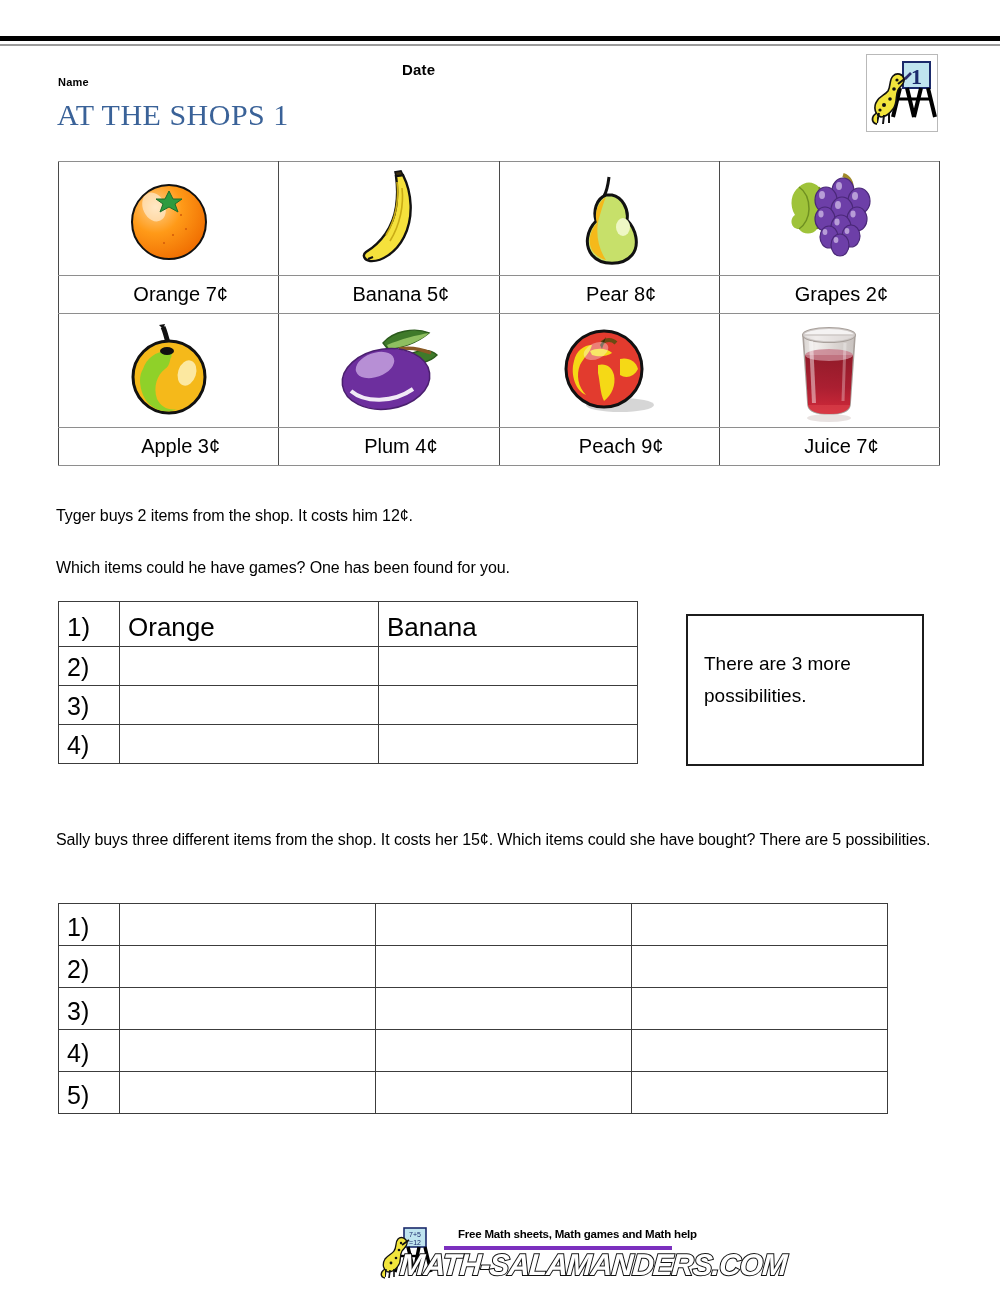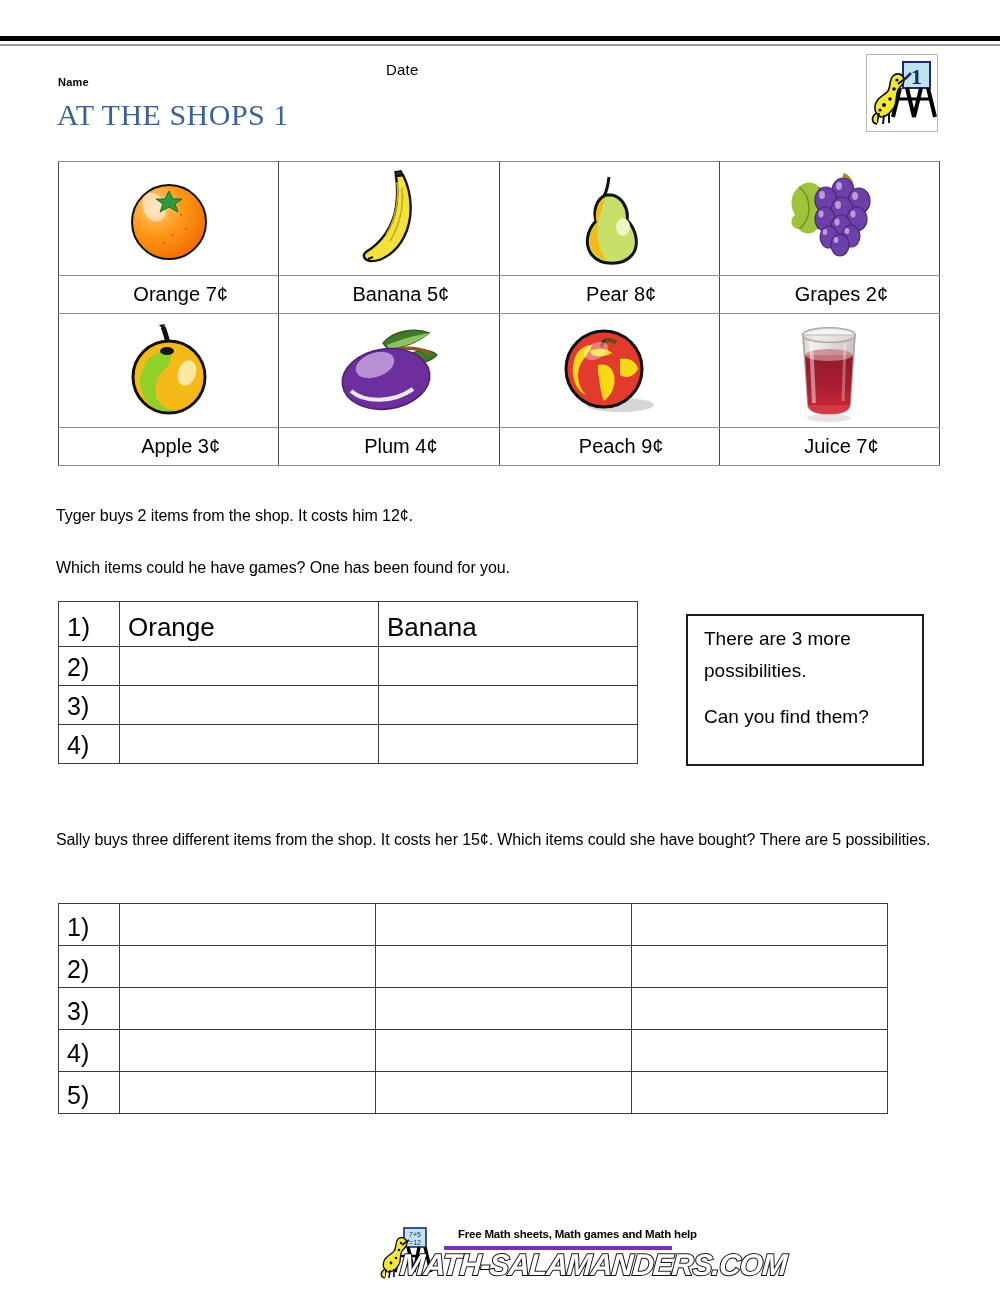--- a/index.html
+++ b/index.html
@@ -35,23 +35,23 @@
   
   .hdr-name {
     position: absolute;
     left: 58px; top: 76px;
     font-size: 11px;
     font-weight: bold;
     letter-spacing: .2px;
   }
   .hdr-date {
     position: absolute;
-    left: 386px; top: 61px;
+    left: 402px; top: 61px;
     font-size: 15px;
-    font-weight: normal;
+    font-weight: bold;
     letter-spacing: .2px;
   }
   .page-title {
     position: absolute;
     left: 57px; top: 98px;
     font-family: "Liberation Serif", serif;
     font-size: 30px;
     color: #3a6298;
     letter-spacing: .5px;
     white-space: nowrap;
@@ -129,21 +129,21 @@
   .ans-table-1 tr:first-child td { height: 41px; font-size: 26px; }
   .ans-table-1 td.numcol { width: 52px; }
 
   
   .hint-box {
     position: absolute;
     left: 686px; top: 614px;
     width: 238px; height: 152px;
     border: 2px solid #1c1c1c;
     box-sizing: border-box;
-    padding: 7px 16px 0 16px;
+    padding: 32px 16px 0 16px;
   }
   .hint-line {
     font-size: 19px;
     line-height: 32px;
   }
   .hint-gap { height: 14px; }
 
   
   .ans-table-2 {
     position: absolute;
@@ -427,21 +427,20 @@
     <td></td>
     <td></td>
   </tr>
 </tbody>
   </table>
 
 <div class="hint-box">
   <div class="hint-line">There are 3 more</div>
   <div class="hint-line">possibilities.</div>
   <div class="hint-gap"></div>
-  <div class="hint-line">Can you find them?</div>
 </div>
 
 <div class="prose" id="q2-block">Sally buys three different  items from the shop. It costs her 15¢. Which items could she have bought? There are 5 possibilities.</div>
 
 <table class="ans-table-2">
   <tbody>
       <tr>
     <td class="numcol">1)</td>
     <td></td>
     <td></td>

